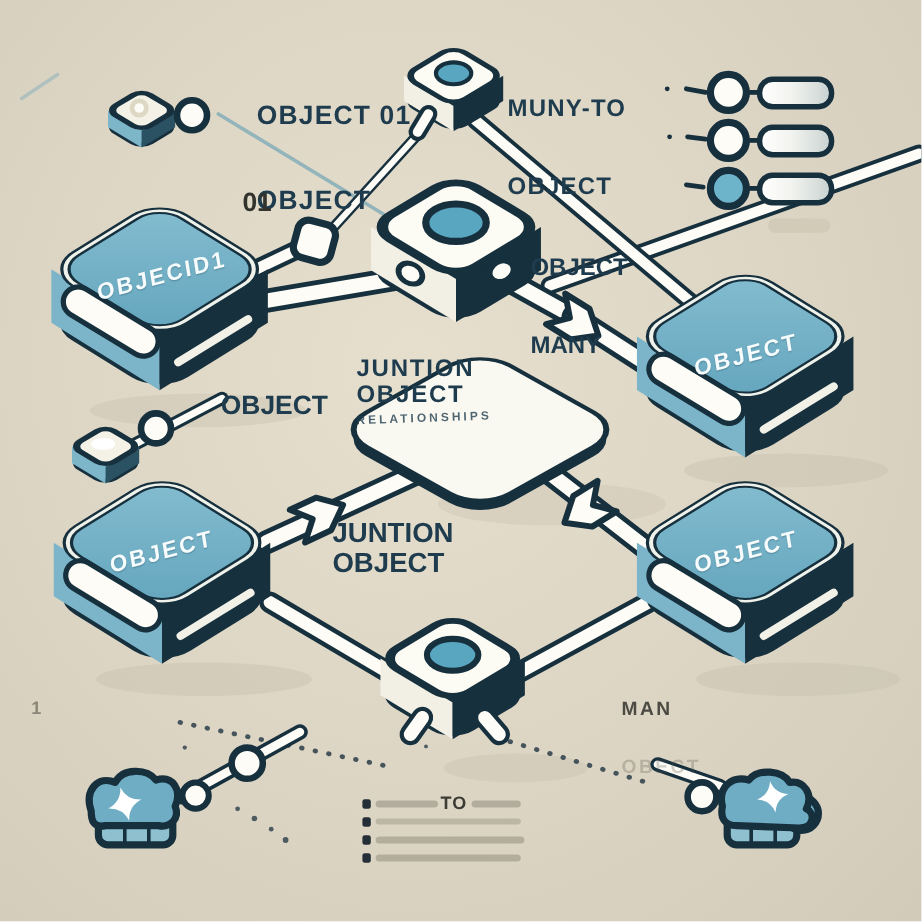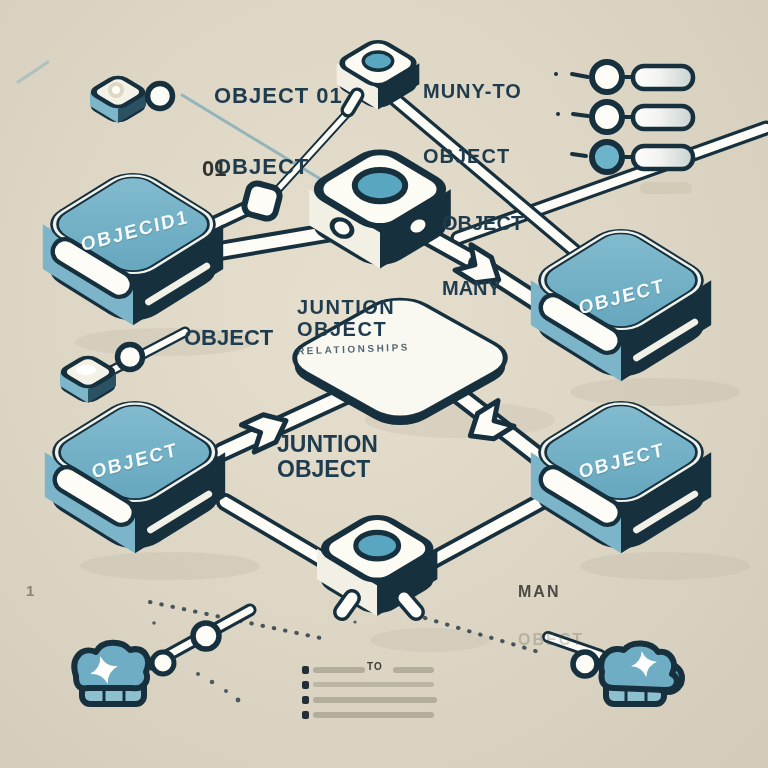--- a/index.html
+++ b/index.html
@@ -291,20 +291,20 @@
   <div>OBJECT</div>
 </div>
 
 <div class="lbl" style="left:518px;top:548px;font-size:16px;letter-spacing:2px;color:#4c4b43;font-weight:600;">
   <div>MAN</div>
   <div class="ghost" style="margin-top:-3px;">OBECT</div>
 </div>
 
 <div class="lbl" style="left:26px;top:583px;font-size:15px;color:#8b8678;font-weight:600;">1</div>
 
-<div class="lbl" style="left:367px;top:662px;font-size:10px;color:#3c3c34;letter-spacing:1px;">TO</div>
+<div class="lbl" style="left:367px;top:662px;font-size:15px;color:#3c3c34;letter-spacing:1px;">TO</div>
 
 <div class="boxlbl" style="left:55px;top:220px;">OBJECID1</div>
 <div class="boxlbl" style="left:542px;top:286px;">OBJECT</div>
 <div class="boxlbl" style="left:55px;top:450px;">OBJECT</div>
 <div class="boxlbl" style="left:542px;top:450px;">OBJECT</div>
 
 </div>
 
 </body></html>

